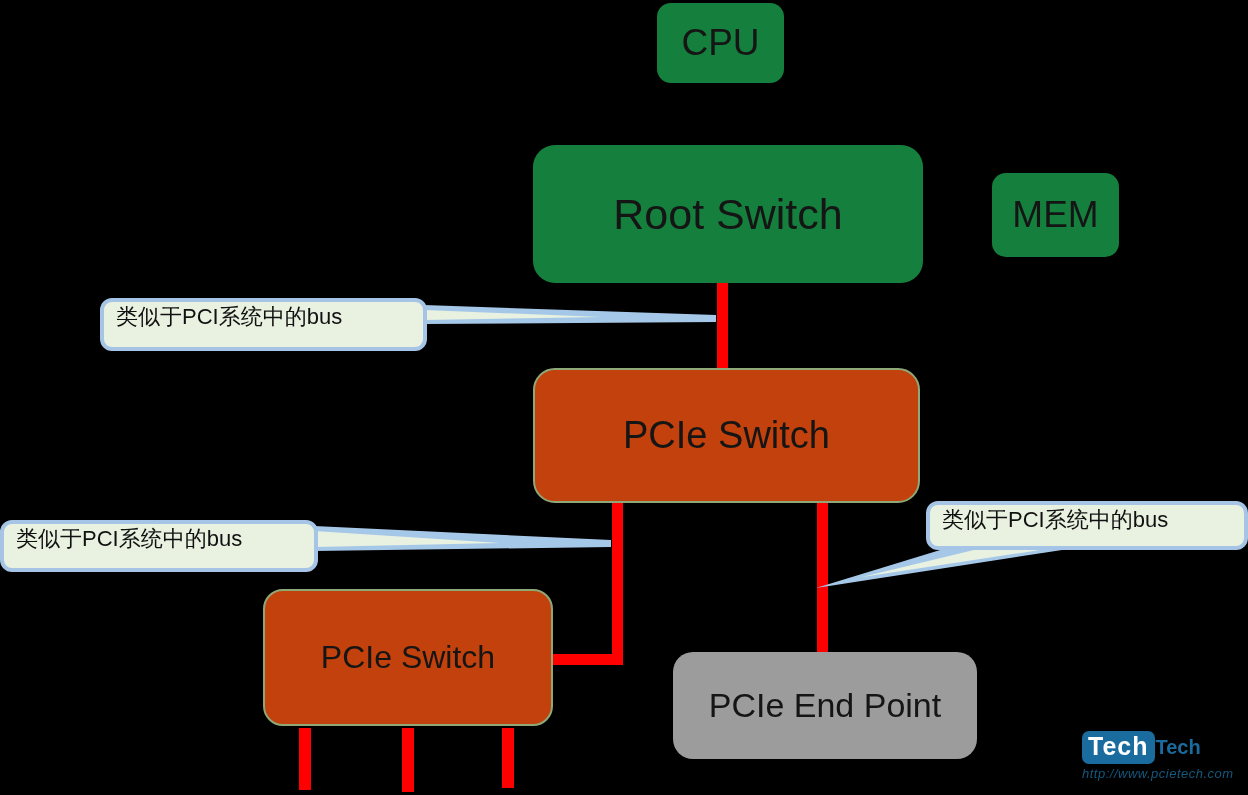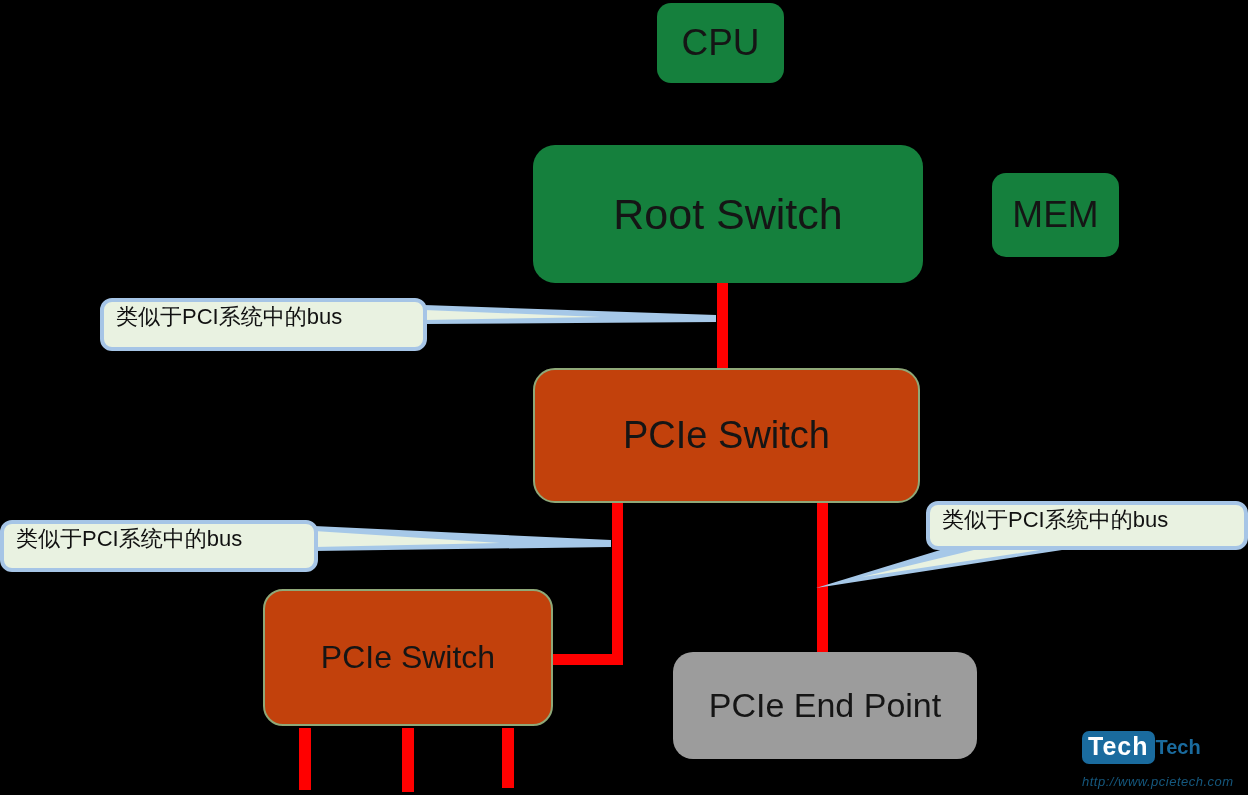--- a/index.html
+++ b/index.html
@@ -59,21 +59,21 @@
     background:#1a6b9e;color:#ffffff;
     border-radius:7px;
     font-weight:bold;font-size:25px;
     padding:1px 6px 3px 6px;
     letter-spacing:1px;
   }
   #logo-suffix{
     color:#1a6b9e;font-weight:bold;font-size:20px;margin-left:1px;
   }
   #logo-url{
-    color:#15587e;font-style:italic;font-size:13px;margin-top:10px;
+    color:#15587e;font-style:italic;font-size:13px;margin-top:2px;
     letter-spacing:0.5px;
   }
 </style>
 </head>
 <body>
 
 <div id="canvas">
 
   <div class="connector" id="line-rc-down"></div>
   <div class="connector" id="line-sw-left-v"></div>

